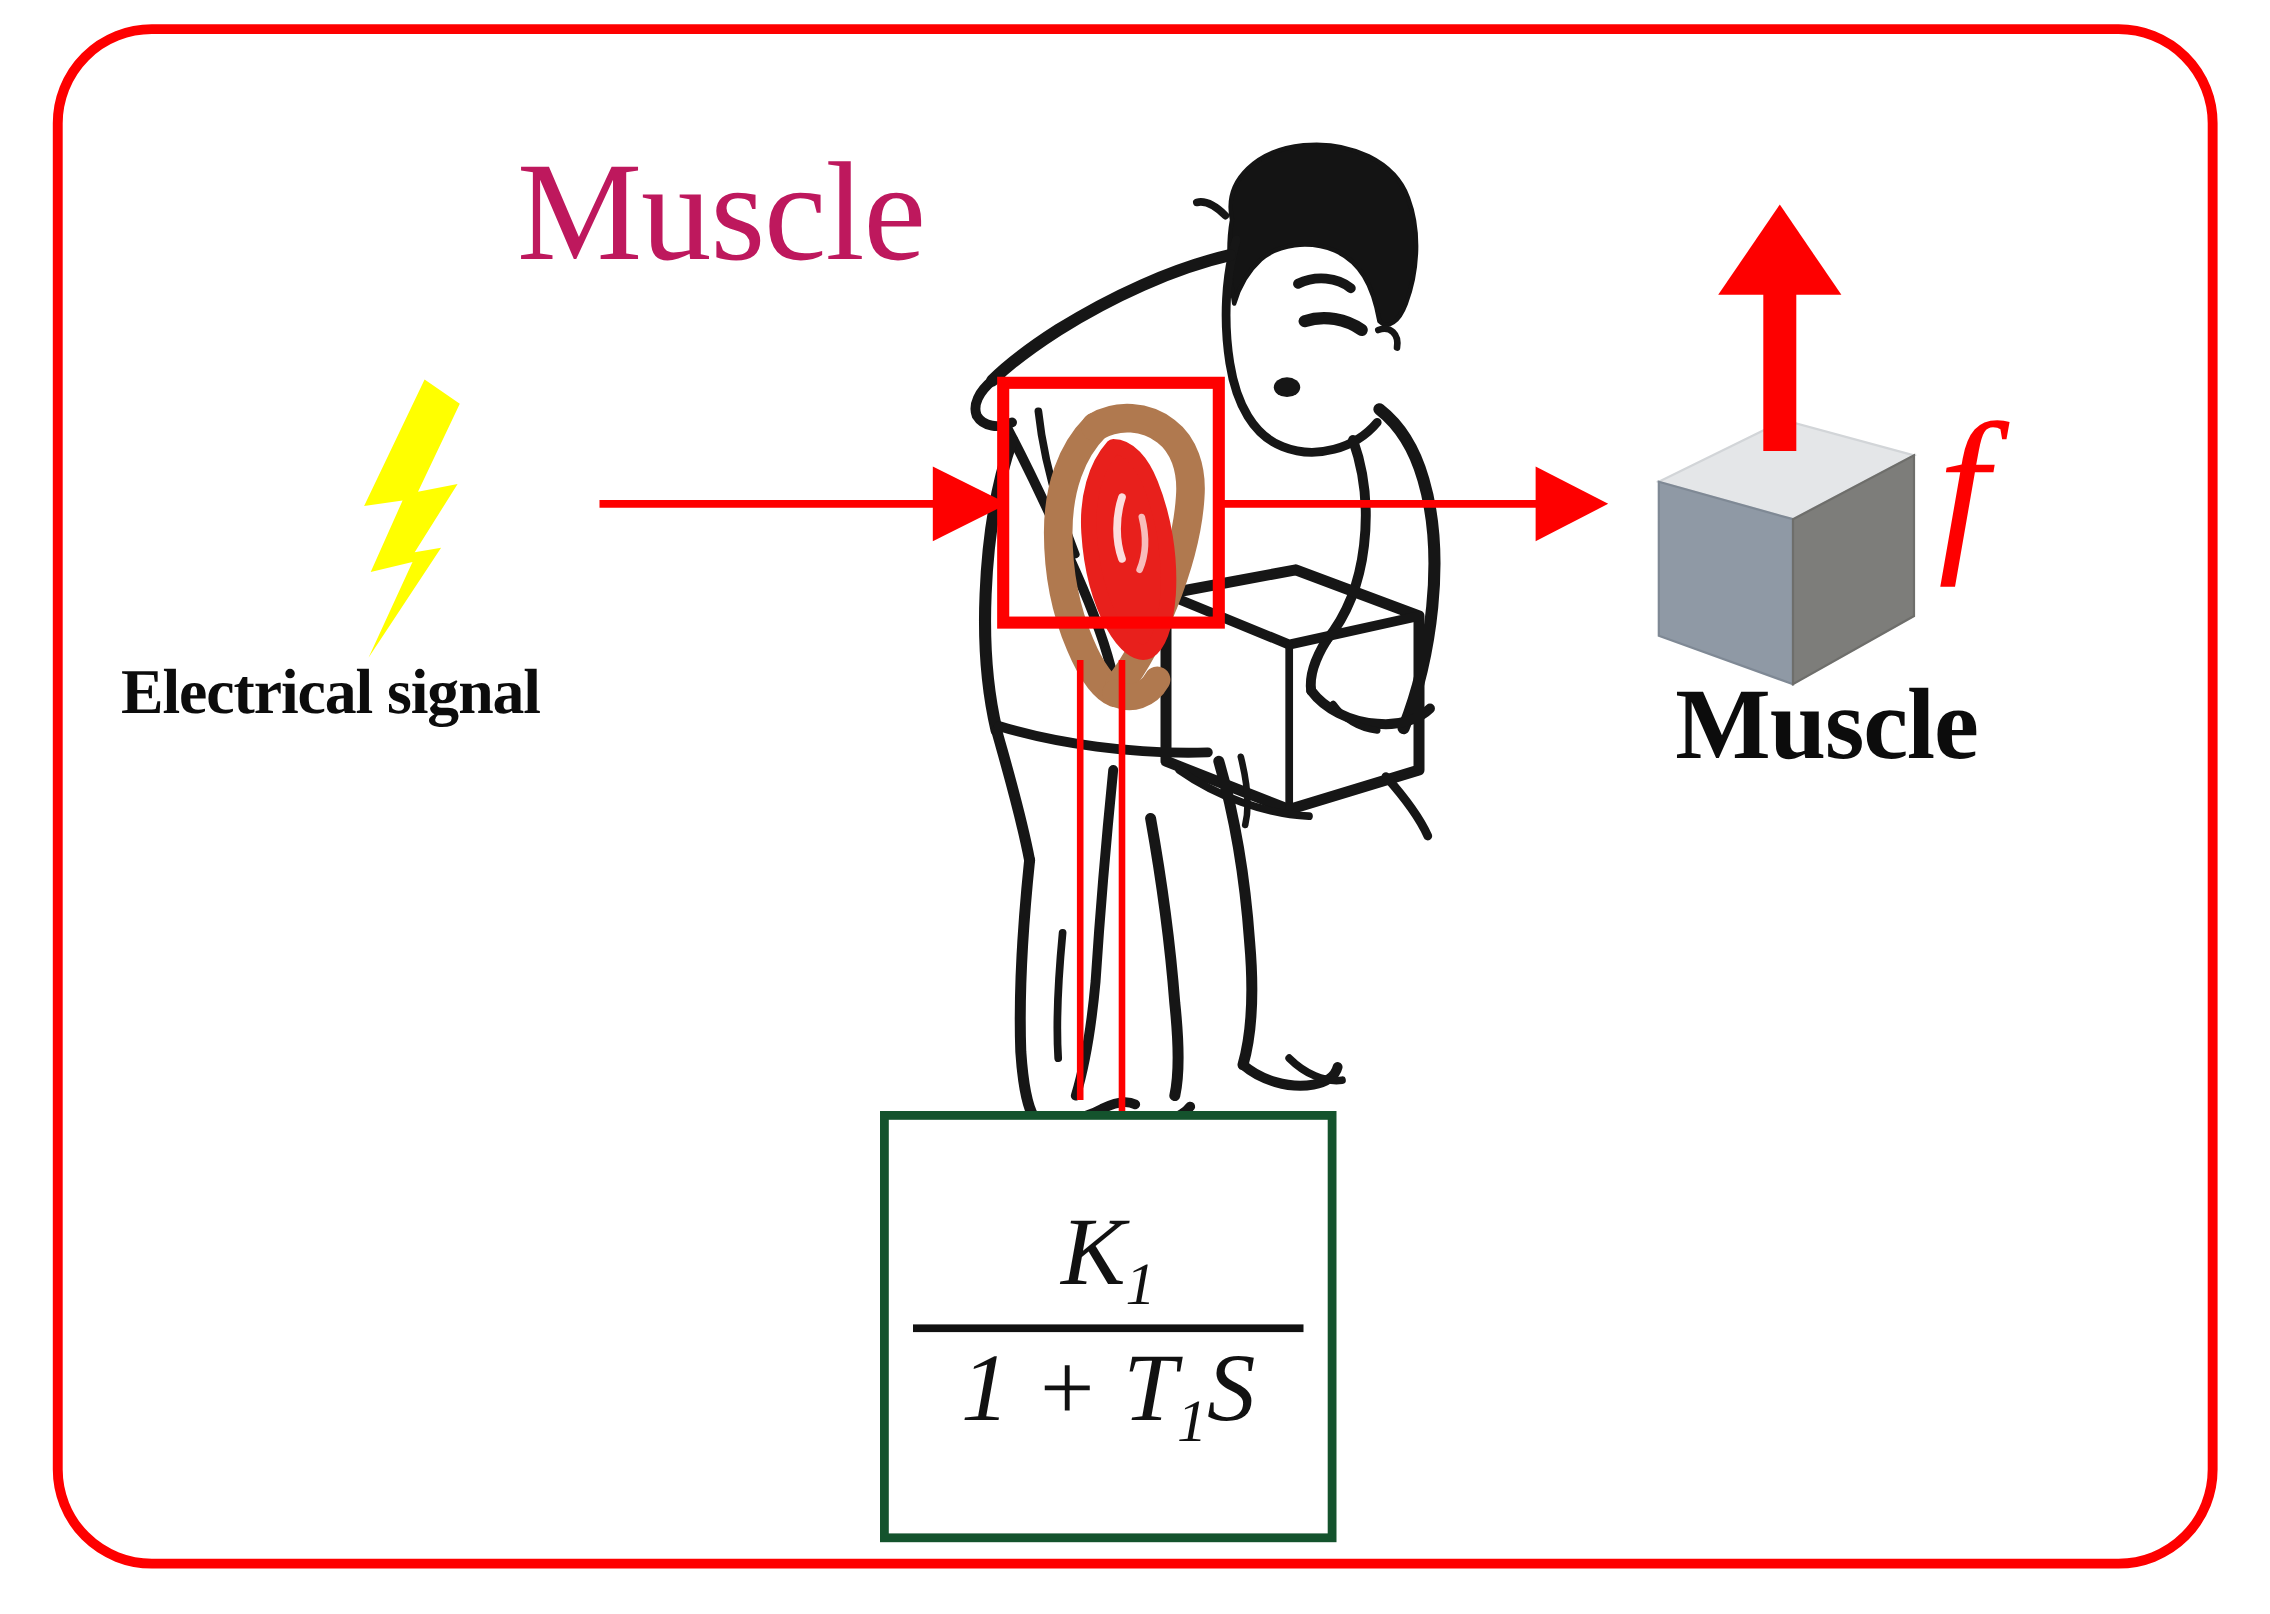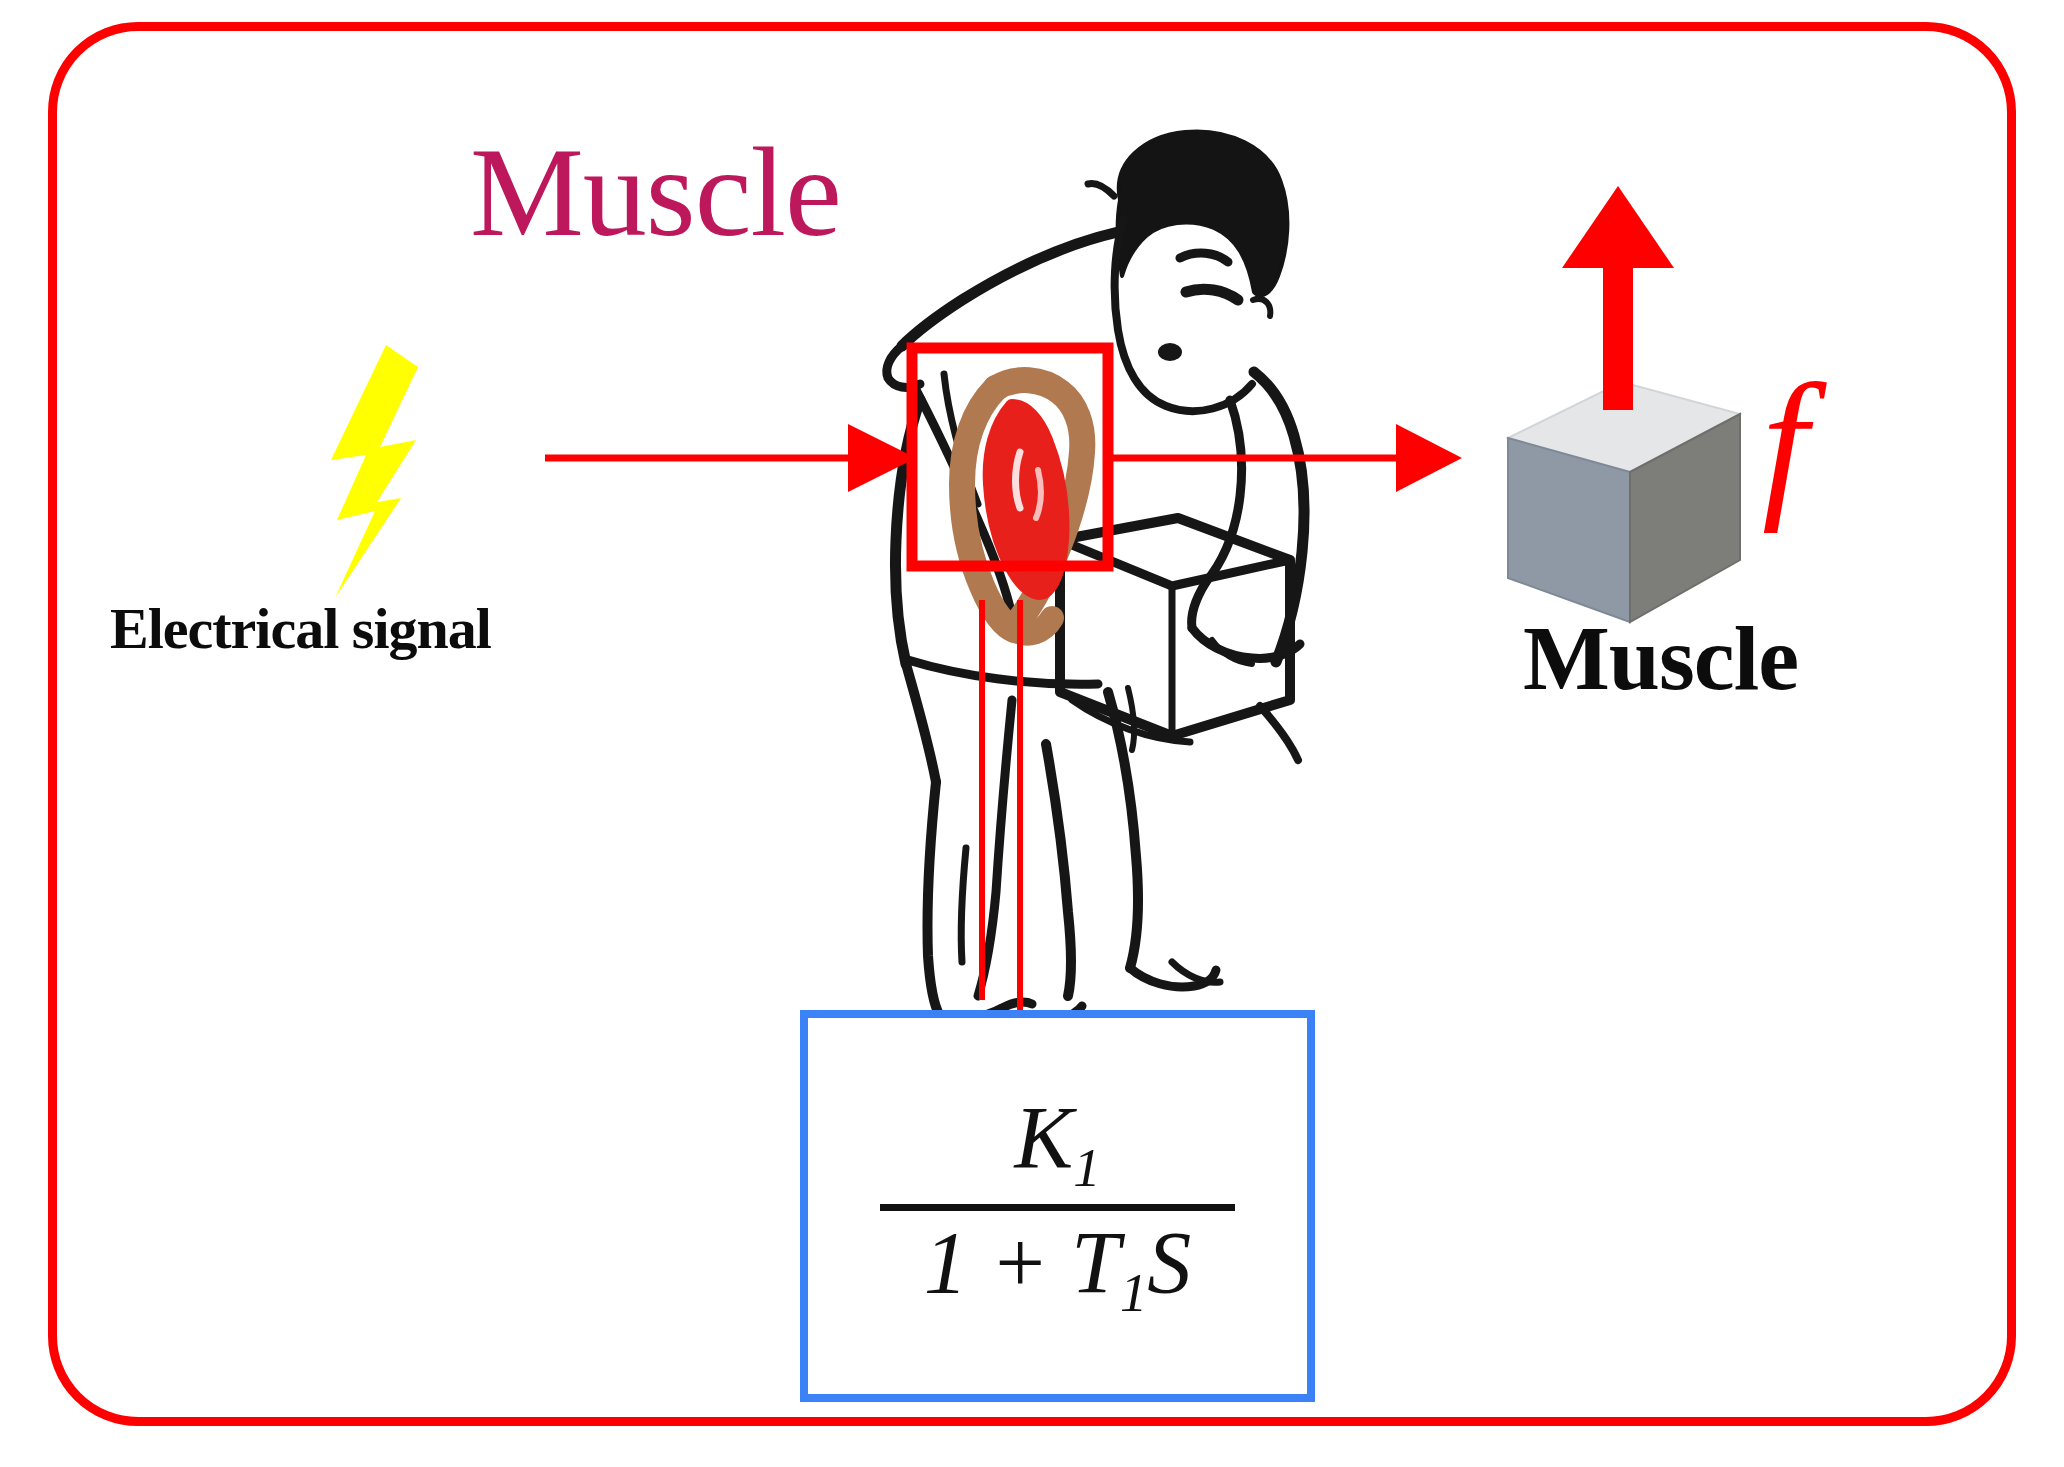--- a/index.html
+++ b/index.html
@@ -62,22 +62,22 @@
     left:1762px;top:360px;
     font-size:165px;
     line-height:1;
     color:#fe0000;
     font-style:italic;
     font-family:"Liberation Serif","DejaVu Serif",serif;
   }
 
   
   #tf-box{
-    left:800px;top:1010px;width:515px;height:392px;
-    border:8px solid #3b82f6;
+    left:800px;top:1010px;width:415px;height:392px;
+    border:8px solid #14532d;
     background:#ffffff;
     box-sizing:border-box;
     display:flex;align-items:center;justify-content:center;
   }
   .frac{
     display:flex;flex-direction:column;align-items:center;
     font-family:"Liberation Serif","DejaVu Serif",serif;
     font-style:italic;
     color:#111;
   }

